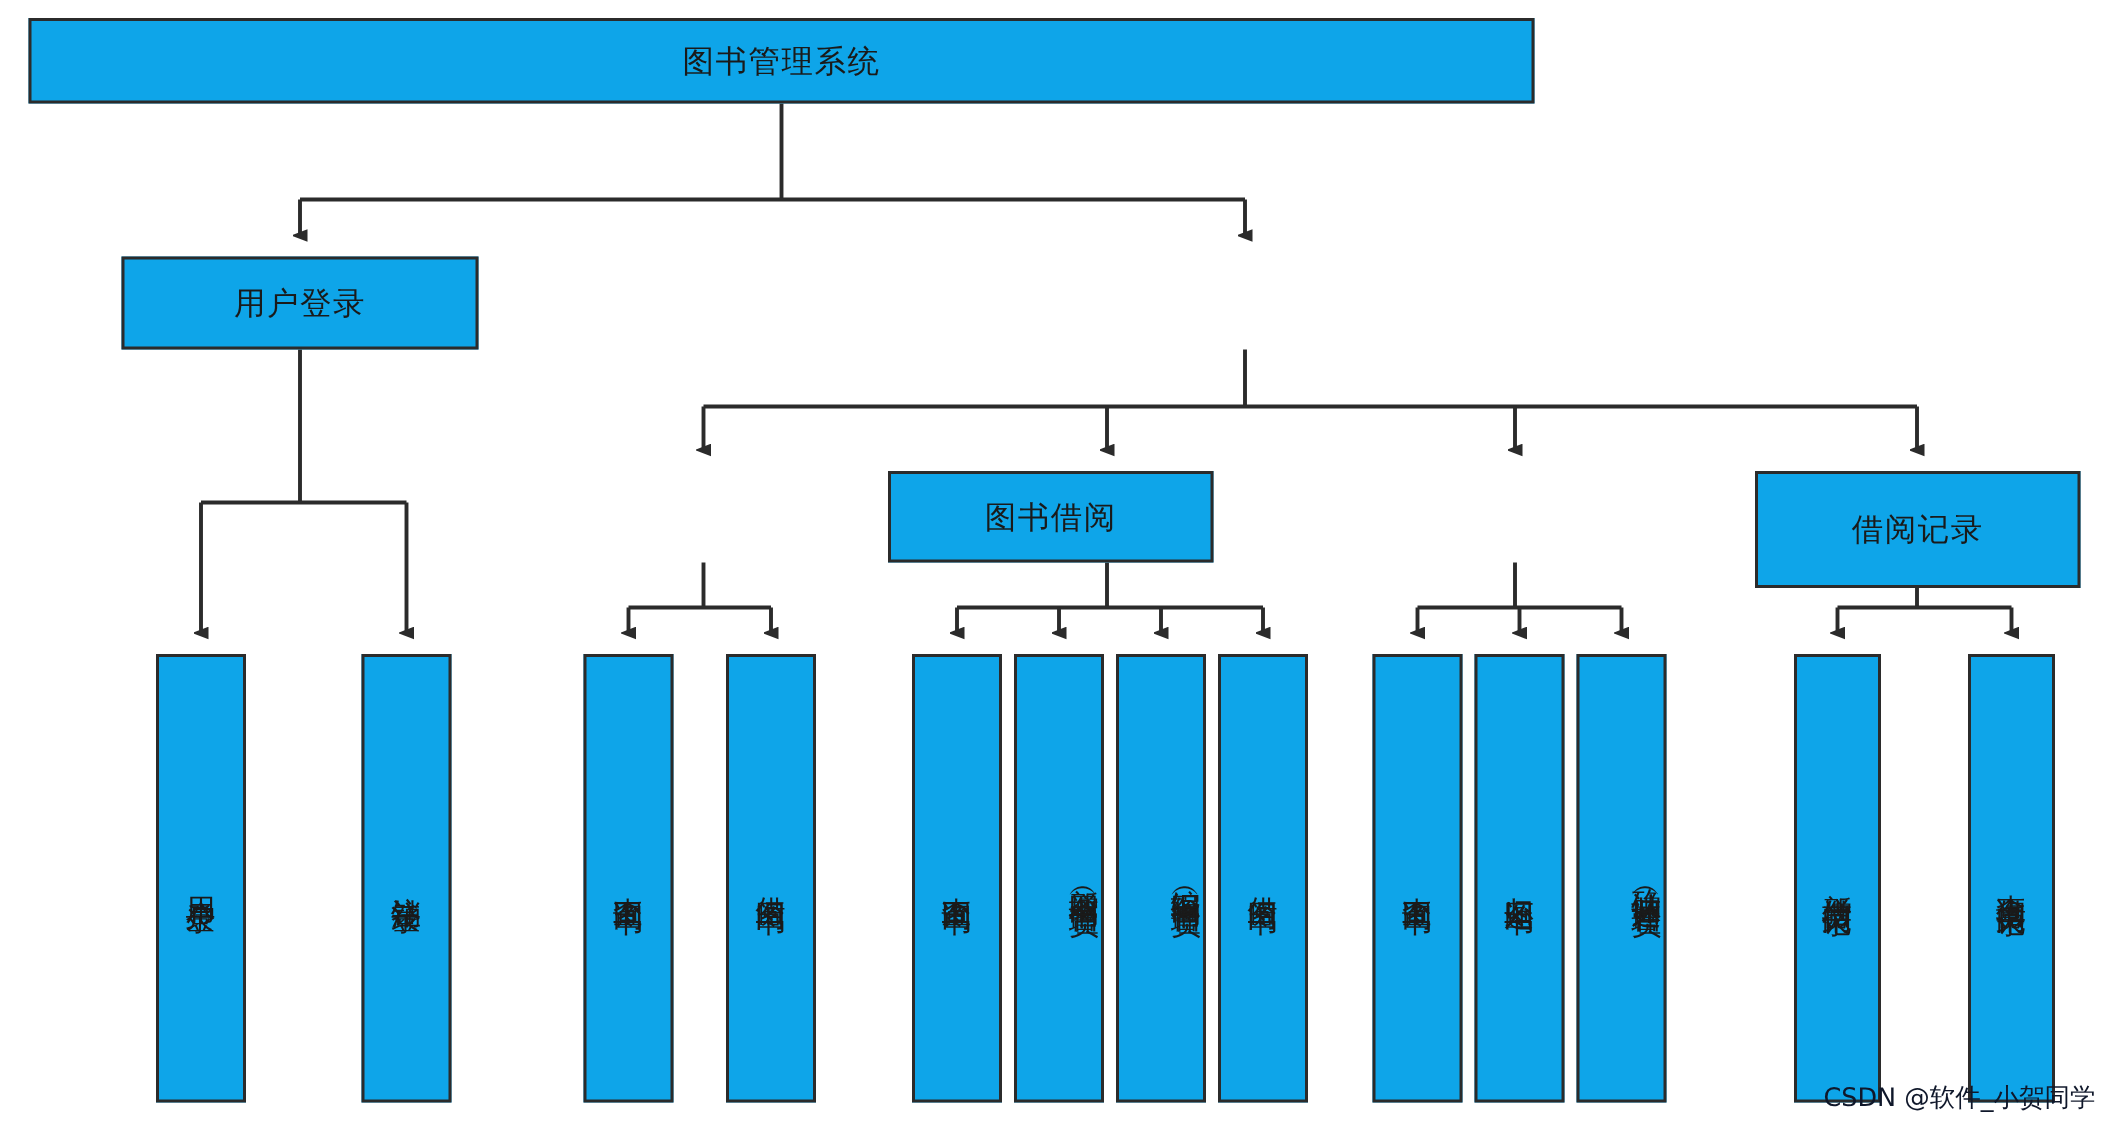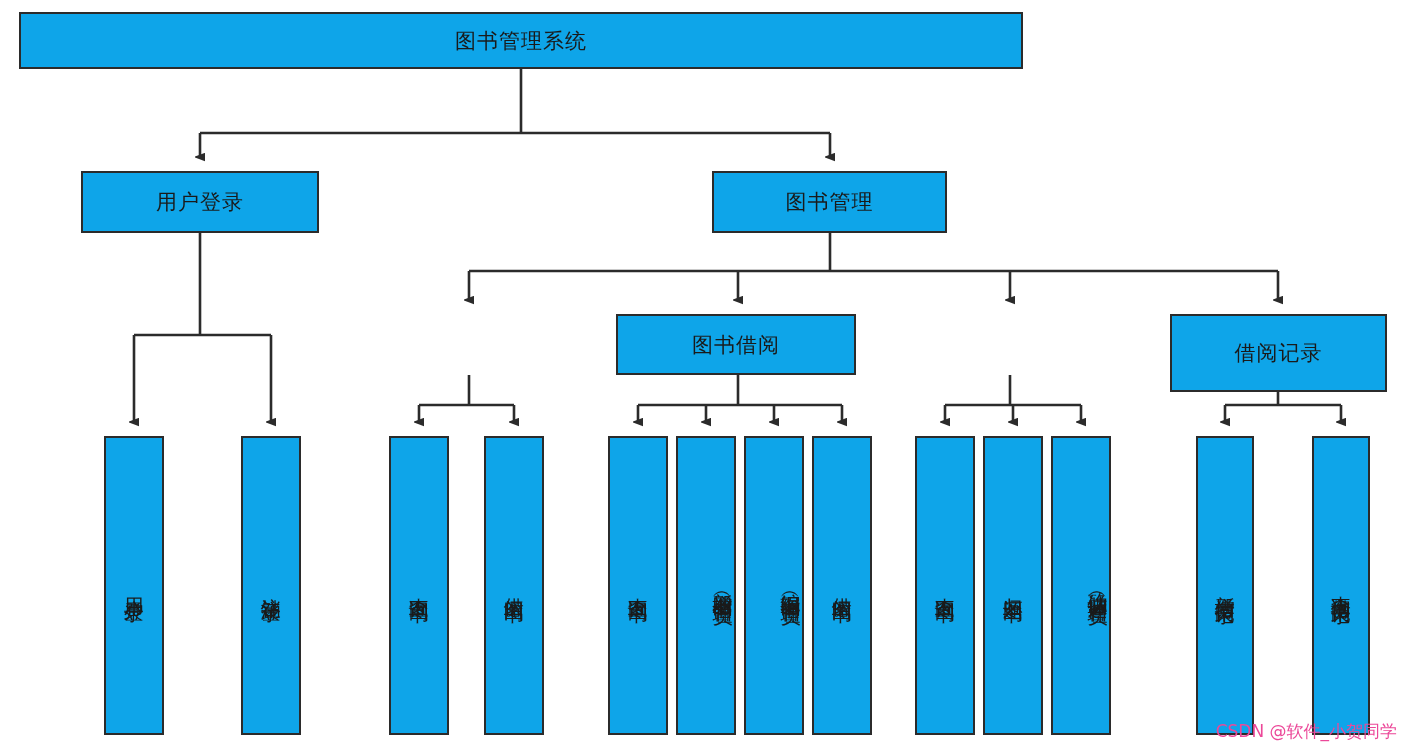--- a/index.html
+++ b/index.html
@@ -53,21 +53,21 @@
     text-align: left;
   }
   .node-v.short-text {
     align-items: center;
   }
   #watermark {
     position: absolute;
     right: 8px;
     bottom: 4px;
     font-size: 17px;
-    color: #ec4899;
+    color: #0f172a;
     white-space: nowrap;
     pointer-events: none;
   }
 </style>
 </head>
 <body>
 
 <div id="diagram-root">
 
   <svg id="edge-layer" viewBox="0 0 1405 747">
@@ -116,23 +116,22 @@
       <path d="M 1278 375 L 1278 405"></path>
       <path d="M 1225 405 L 1341 405"></path>
       <path d="M 1225 405 L 1225 422" marker-end="url(#arrowhead)"></path>
       <path d="M 1341 405 L 1341 422" marker-end="url(#arrowhead)"></path>
     </g>
   </svg>
 
   <div class="node node-h" style="left:19px; top:12px; width:1004px; height:57px;">图书管理系统</div>
 
   <div class="node node-h" style="left:81px; top:171px; width:238px; height:62px;">用户登录</div>
-  <div class="node node-h" style="left:712px; top:171px; width:235px; height:62px;">图书管理</div>
 
-  <div class="node node-h" style="left:616px; top:314px; width:240px; height:61px;">图书借阅</div>
+  <div class="node node-h" style="left:592px; top:314px; width:217px; height:61px;">图书借阅</div>
   <div class="node node-h" style="left:1170px; top:314px; width:217px; height:78px;">借阅记录</div>
 
   <div class="node node-v short-text" style="left:104px; top:436px; width:60px; height:299px;">用户登录</div>
   <div class="node node-v short-text" style="left:241px; top:436px; width:60px; height:299px;">注销登录</div>
 
   <div class="node node-v short-text" style="left:389px; top:436px; width:60px; height:299px;">查询图书</div>
   <div class="node node-v short-text" style="left:484px; top:436px; width:60px; height:299px;">借阅图书</div>
 
   <div class="node node-v short-text" style="left:608px; top:436px; width:60px; height:299px;">查询图书</div>
   <div class="node node-v" style="left:676px; top:436px; width:60px; height:299px;">新增图书（管理员）</div>

